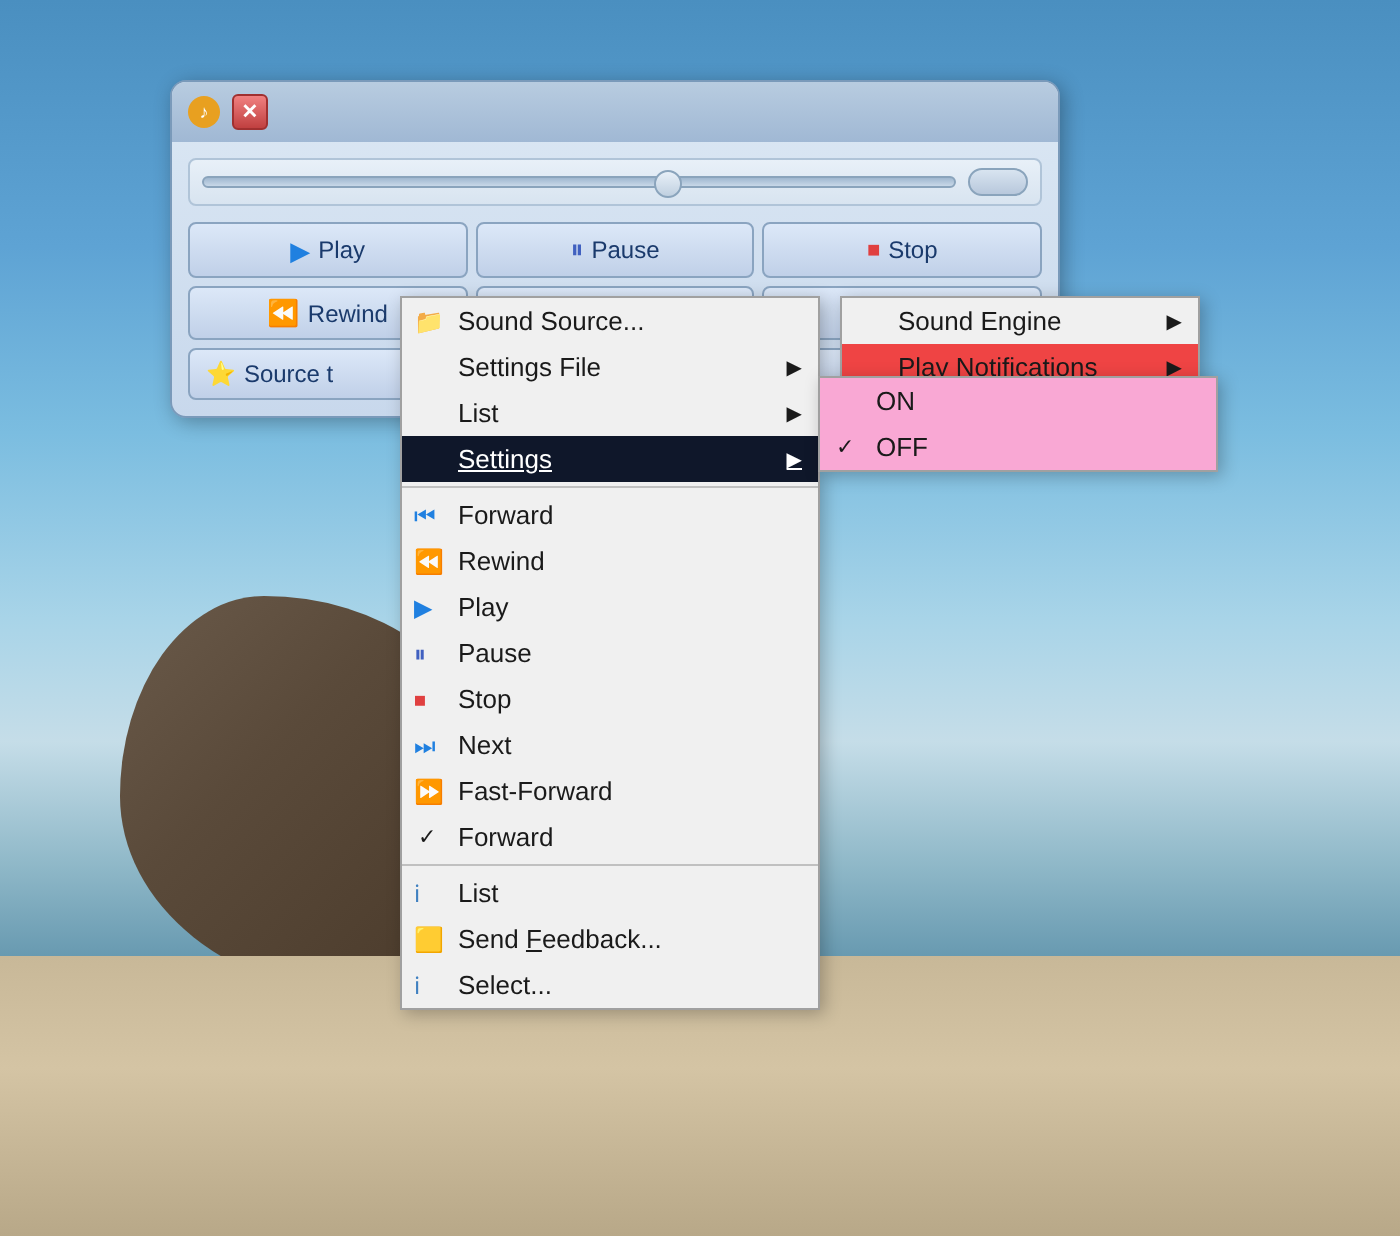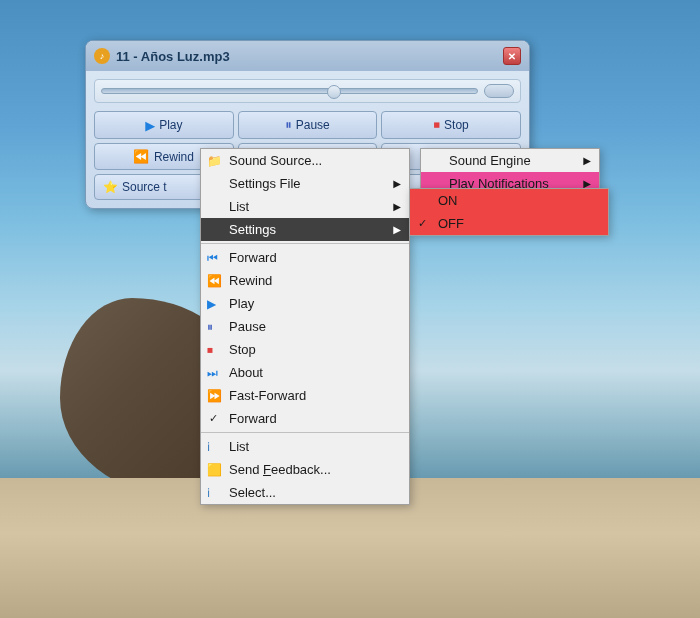--- a/index.html
+++ b/index.html
@@ -280,41 +280,40 @@
       box-shadow: 2px 2px 8px rgba(0,0,0,0.25);
       z-index: 101;
     }
 
     
     .submenu-notifications {
       position: absolute;
       top: 188px;
       left: 409px;
       width: 200px;
-      background: #ef4444;
+      background: #f9a8d4;
       border: 1px solid #a0a0a0;
       box-shadow: 2px 2px 8px rgba(0,0,0,0.25);
       z-index: 102;
     }
 
     .folder-icon { color: #e8a820; font-size: 13px; }
     .star-icon { color: #e8c020; }
     .info-icon { color: #4080c0; font-size: 12px; }
     .feedback-icon { color: #e8a820; font-size: 12px; }
 
   </style>
 </head>
 <body>
 
 <div class="desktop-bg"></div>
 
 <div class="player-window">
   <div class="window-titlebar">
     <div class="title-icon">♪</div>
-    <span class="window-title">11 - Años Luz.mp3</span>
     <div class="close-btn">✕</div>
   </div>
   <div class="window-content">
     <div class="slider-row">
       <div class="slider-track">
         <div class="slider-thumb"></div>
       </div>
       <div class="volume-knob"></div>
     </div>
     <div class="buttons-grid">
@@ -361,21 +360,21 @@
     <span>Sound Source...</span>
   </div>
   <div class="menu-item">
     <span>Settings File</span>
     <span class="arrow">▶</span>
   </div>
   <div class="menu-item">
     <span>List</span>
     <span class="arrow">▶</span>
   </div>
-  <div class="menu-item active" style="background:#404040;color:white;">
+  <div class="menu-item active" style="background:#0f172a;color:white;text-decoration:underline;">
     <span>Settings</span>
     <span class="arrow">▶</span>
   </div>
   <div class="menu-separator"></div>
   <div class="menu-item">
     <span class="icon" style="color:#2080e0;">⏮</span>
     <span>Forward</span>
   </div>
   <div class="menu-item">
     <span class="icon" style="color:#2080e0;">⏪</span>
@@ -388,21 +387,21 @@
   <div class="menu-item">
     <span class="icon" style="color:#4060c0;">⏸</span>
     <span>Pause</span>
   </div>
   <div class="menu-item">
     <span class="icon" style="color:#e04040;">⏹</span>
     <span>Stop</span>
   </div>
   <div class="menu-item">
     <span class="icon" style="color:#2080e0;">⏭</span>
-    <span>About</span>
+    <span>Next</span>
   </div>
   <div class="menu-item">
     <span class="icon" style="color:#2080e0;">⏩</span>
     <span>Fast-Forward</span>
   </div>
   <div class="menu-item">
     <span class="check">✓</span>
     <span>Forward</span>
   </div>
   <div class="menu-separator"></div>
@@ -418,21 +417,21 @@
     <span class="icon info-icon">ℹ</span>
     <span>Select...</span>
   </div>
 </div>
 
 <div class="submenu-settings">
   <div class="menu-item">
     <span>Sound Engine</span>
     <span class="arrow">▶</span>
   </div>
-  <div class="menu-item" style="background:#ec4899;color:#1a1a1a;">
+  <div class="menu-item" style="background:#ef4444;color:#1a1a1a;">
     <span>Play Notifications</span>
     <span class="arrow">▶</span>
   </div>
   <div class="menu-item">
     <span>Edit settings.ini</span>
   </div>
 </div>
 
 <div class="submenu-notifications">
   <div class="menu-item">

